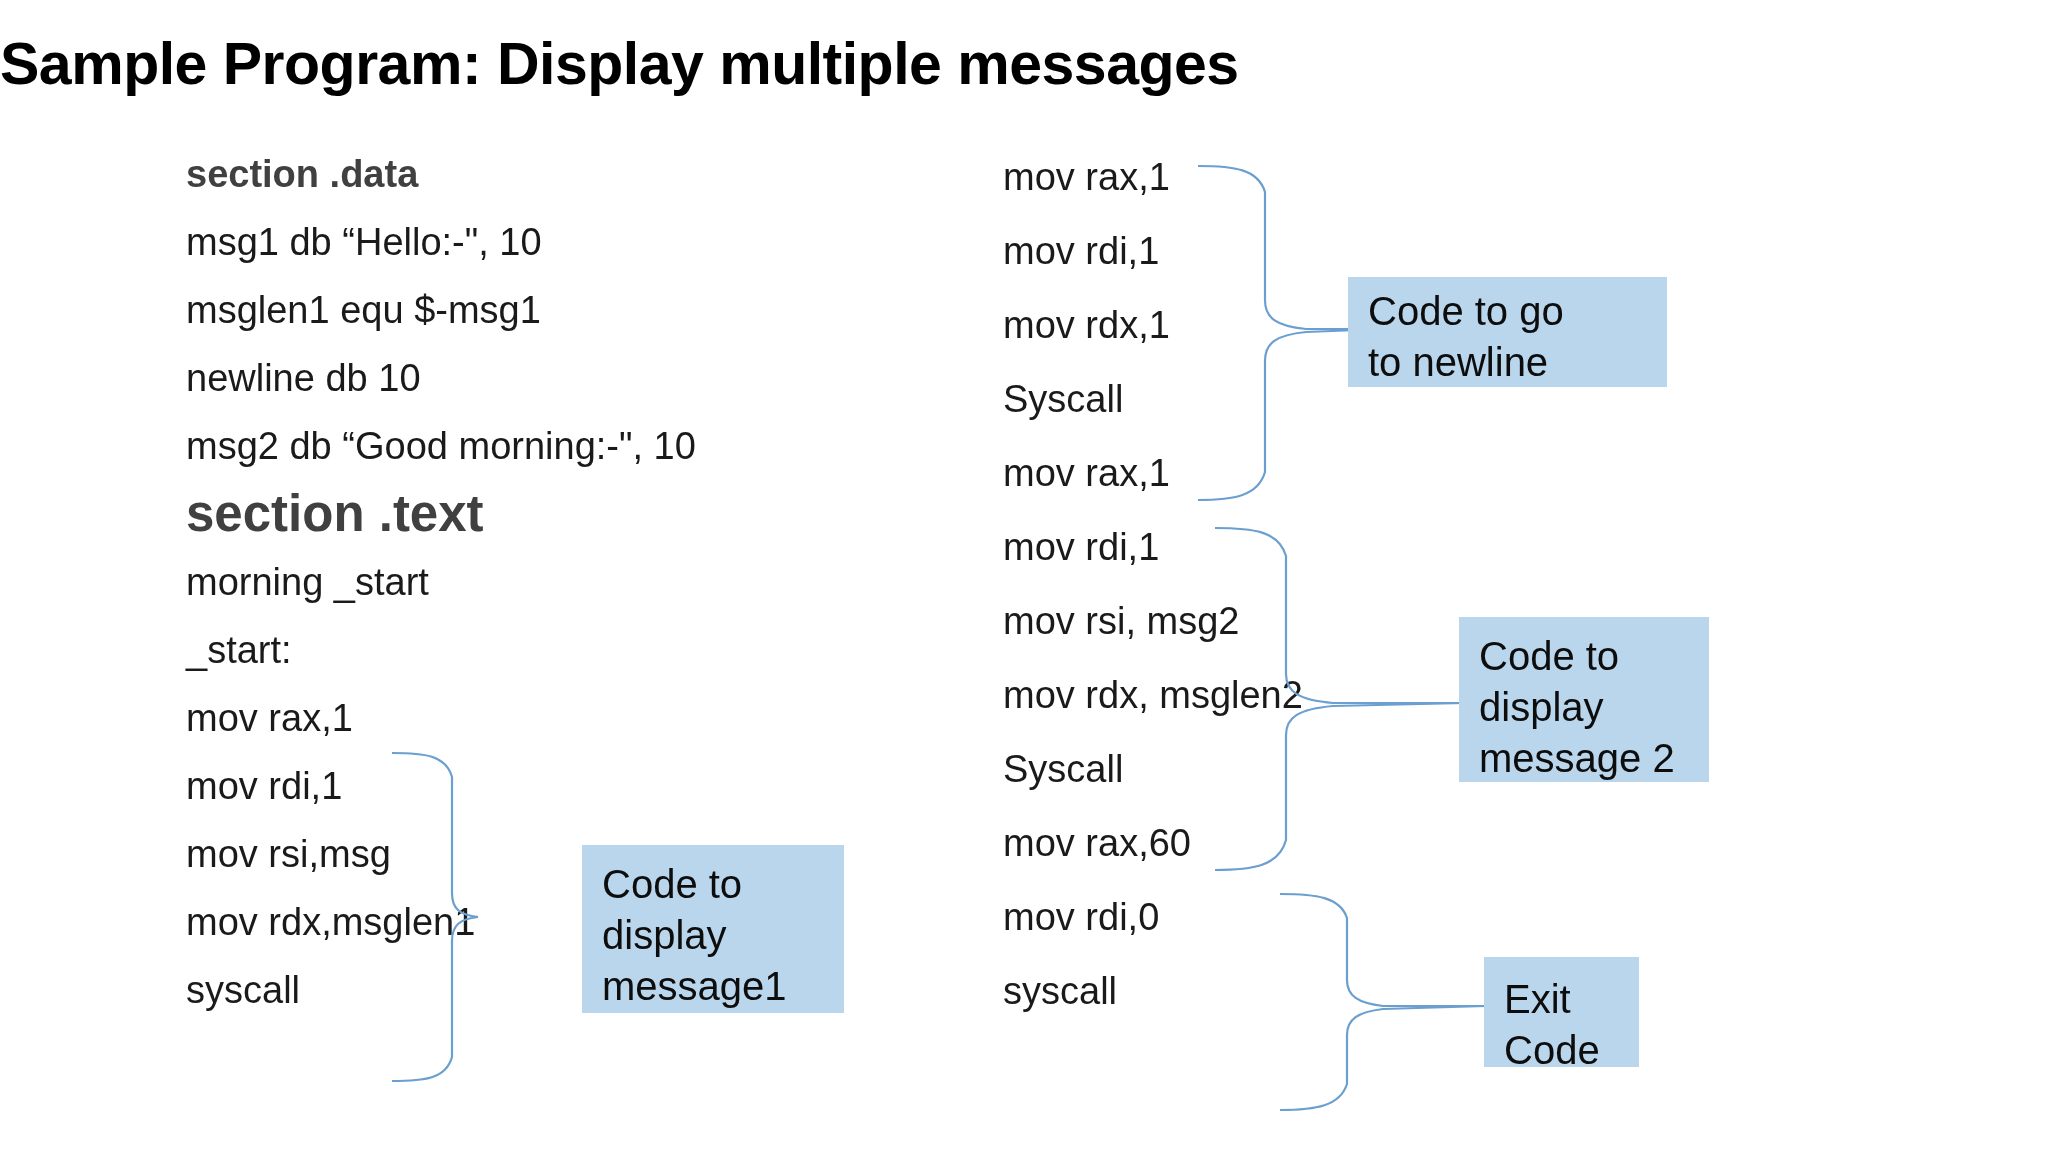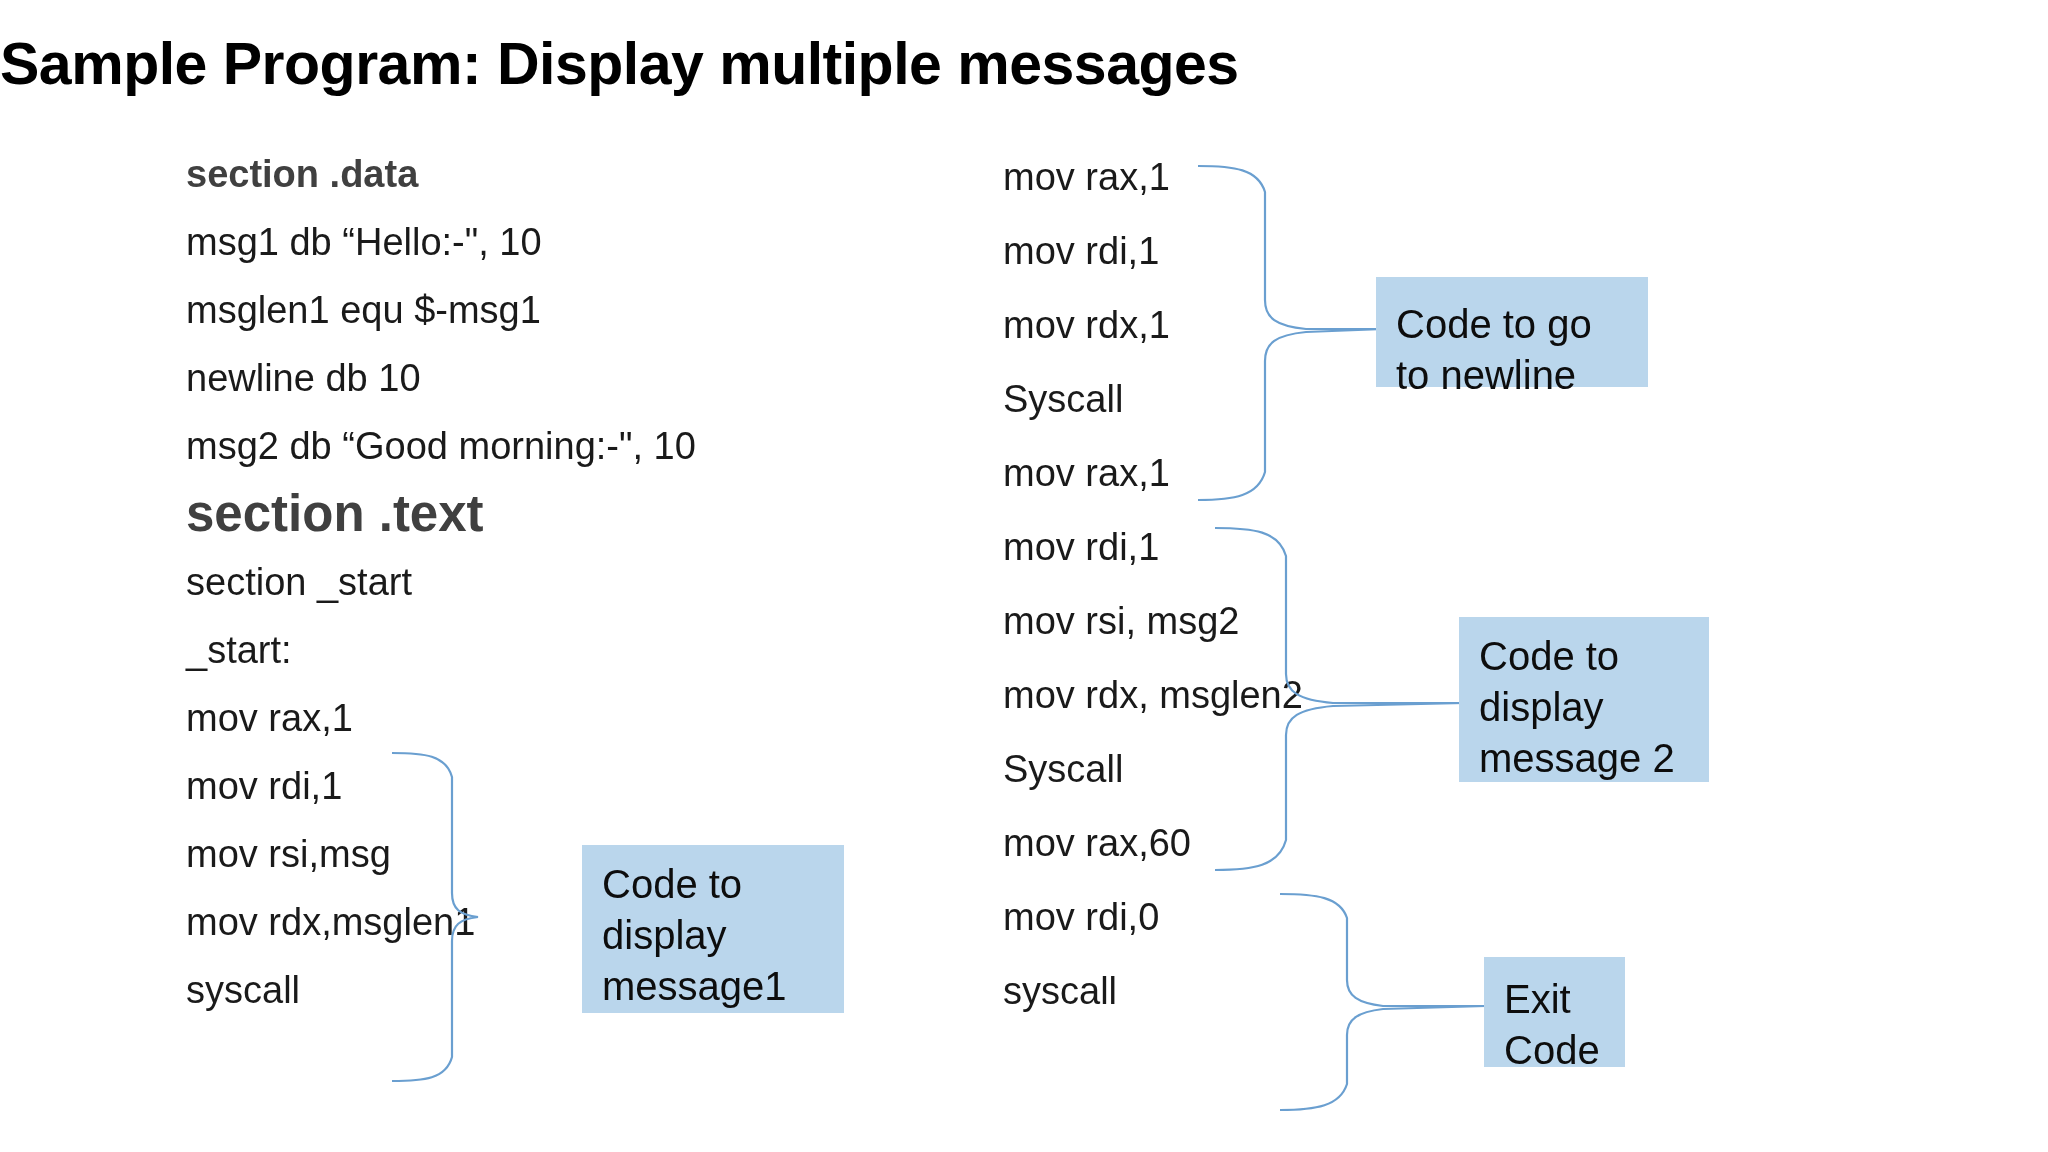--- a/index.html
+++ b/index.html
@@ -71,23 +71,23 @@
     font-family: "Liberation Sans", sans-serif;
     font-size: 40px;
     line-height: 51px;
     color: #0d0d0d;
     box-sizing: border-box;
     padding: 14px 16px 14px 20px;
     white-space: pre-line;
   }
 
   #callout-msg1   { left: 582px;  top: 845px; width: 262px;  height: 168px; }
-  #callout-newline{ left: 1376px; top: 277px; width: 272px;  height: 110px; padding-top: 22px;}
+  #callout-newline{ left: 1348px; top: 277px; width: 319px;  height: 110px; padding-top: 9px;}
   #callout-msg2   { left: 1459px; top: 617px; width: 250px;  height: 165px; }
-  #callout-exit   { left: 1484px; top: 957px; width: 141px;  height: 110px; padding-top: 17px;}
+  #callout-exit   { left: 1484px; top: 957px; width: 155px;  height: 110px; padding-top: 17px;}
 
   
   .brace {
     position: absolute;
     overflow: visible;
   }
   .brace path {
     fill: none;
     stroke: #6a9fd0;
     stroke-width: 2.2;
@@ -100,21 +100,21 @@
 
   <div id="slide-title">Sample Program: Display multiple messages</div>
 
   <div id="left-col" class="code-col">
     <div class="code-line green">section .data</div>
     <div class="code-line">msg1 db “Hello:-", 10</div>
     <div class="code-line">msglen1  equ $-msg1</div>
     <div class="code-line">newline db 10</div>
     <div class="code-line">msg2 db “Good morning:-", 10</div>
     <div class="code-line green big">section .text</div>
-    <div class="code-line">section _start</div>
+    <div class="code-line">morning _start</div>
     <div class="code-line">_start:</div>
     <div class="code-line">mov rax,1</div>
     <div class="code-line">mov rdi,1</div>
     <div class="code-line">mov rsi,msg</div>
     <div class="code-line">mov rdx,msglen1</div>
     <div class="code-line">syscall</div>
   </div>
 
   <div id="right-col" class="code-col">
     <div class="code-line">mov rax,1</div>

